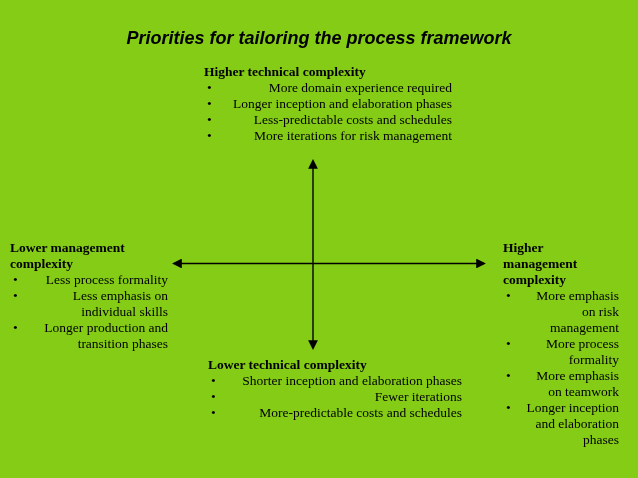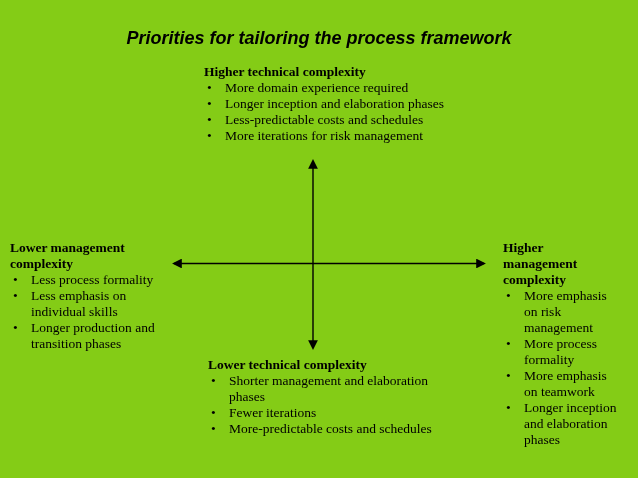--- a/index.html
+++ b/index.html
@@ -39,20 +39,21 @@
     margin: 0;
     padding: 0;
     font-size: 13.5px;
     line-height: 16px;
     font-weight: bold;
   }
   .quad-block ul {
     list-style: none;
     margin: 0;
     padding: 0;
+    text-align: right;
   }
   .quad-block li {
     position: relative;
     padding-left: 21px;
   }
   .quad-block li::before {
     content: "\2022";
     position: absolute;
     left: 3px;
     top: 0;
@@ -104,19 +105,19 @@
       <li>More emphasis on risk management</li>
       <li>More process formality</li>
       <li>More emphasis on teamwork</li>
       <li>Longer inception and elaboration phases</li>
     </ul>
   </div>
 
   <div class="quad-block q-bottom">
     <h3>Lower technical complexity</h3>
     <ul>
-      <li>Shorter management and elaboration phases</li>
+      <li>Shorter inception and elaboration phases</li>
       <li>Fewer iterations</li>
       <li>More-predictable costs and schedules</li>
     </ul>
   </div>
 
 </div>
 
 </body></html>

